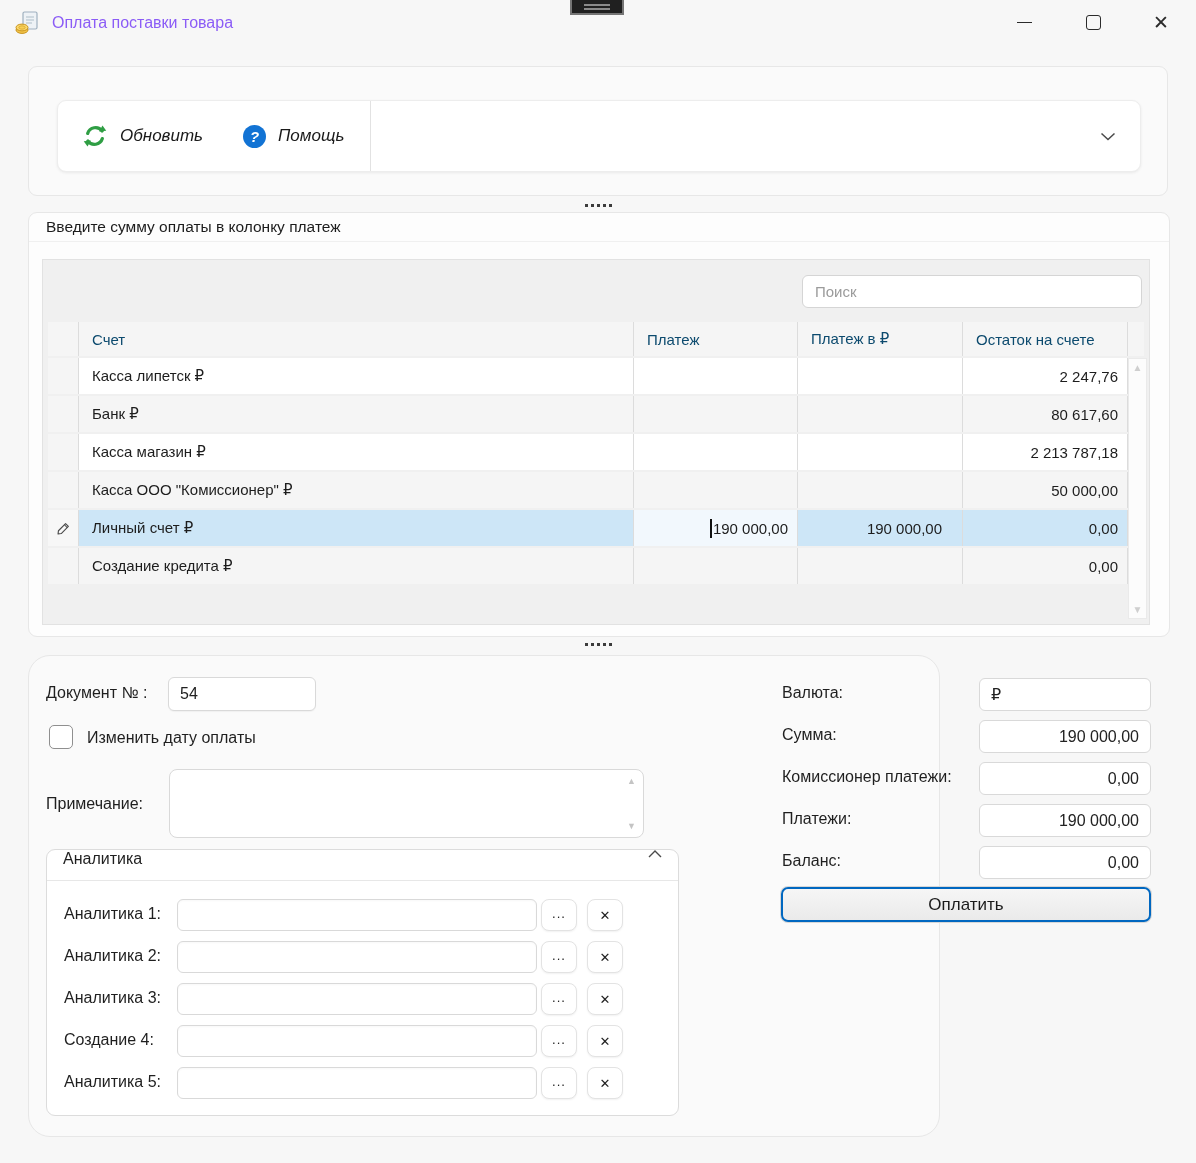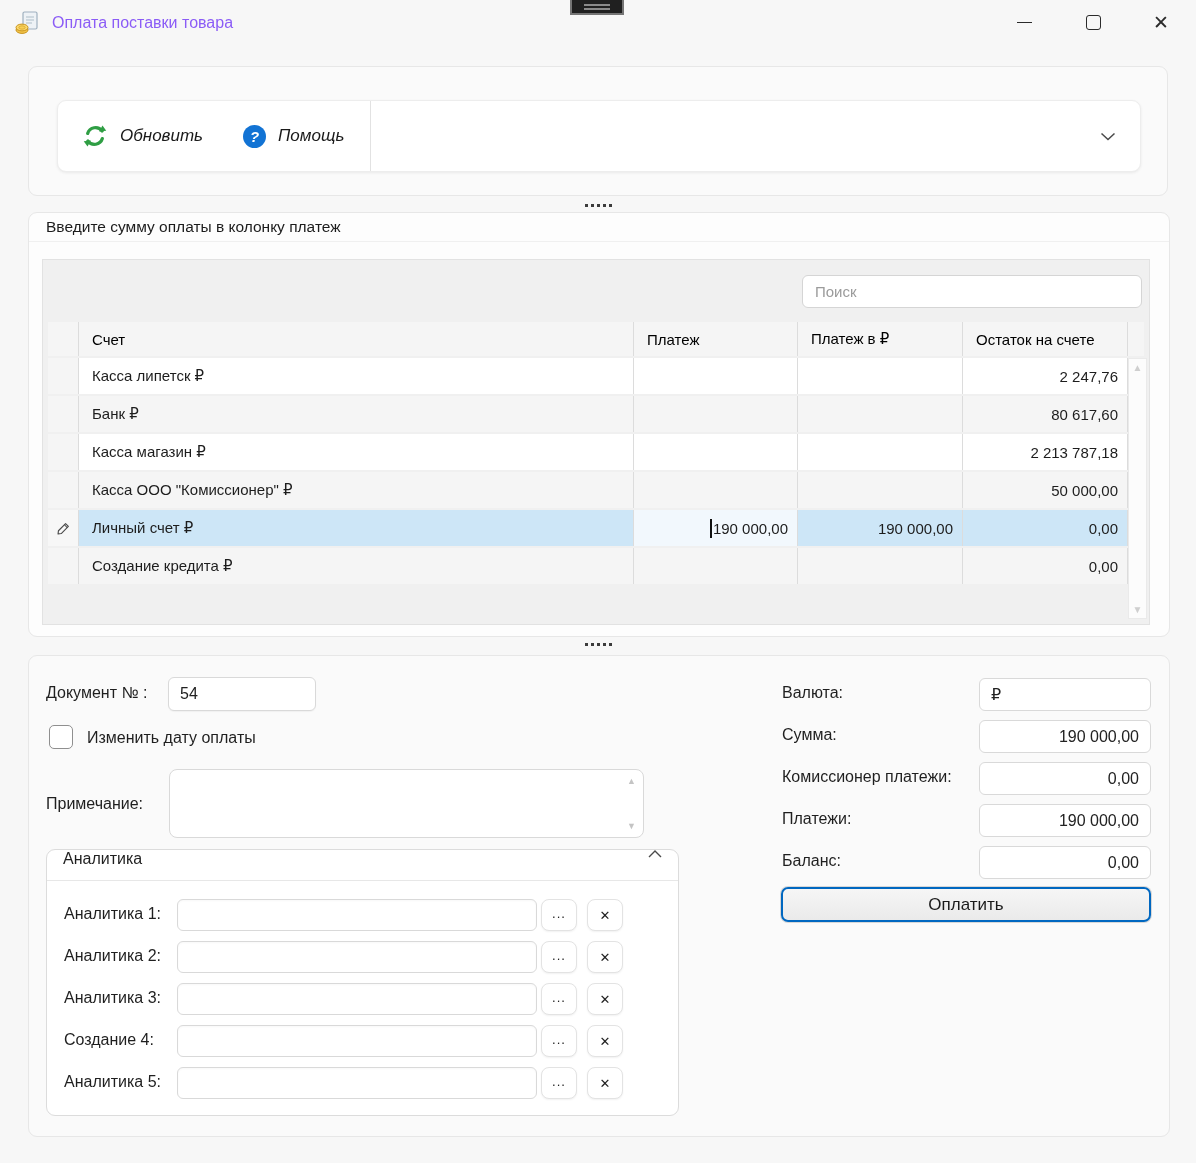--- a/index.html
+++ b/index.html
@@ -22,21 +22,21 @@
   .winbtn-min{left:1004px;font-size:18px;}
   .winbtn-min b{display:block;width:15px;height:0;border-top:1.6px solid #2b2b2b;}
   .winbtn-max{left:1073px;}
   .winbtn-max b{display:block;width:13px;height:13px;border:1.5px solid #2b2b2b;border-radius:3px;}
   .winbtn-close{left:1141px;font-size:19px;font-weight:300;}
 
   
   .panel{background:#fafafa;border:1px solid #e7e7e7;border-radius:9px;box-sizing:border-box;}
   .panel-top{left:28px;top:66px;width:1140px;height:130px;}
   .panel-mid{left:28px;top:212px;width:1142px;height:425px;background:#fdfdfd;}
-  .panel-bottom{left:28px;top:655px;width:1142px;height:482px;}
+  .panel-bottom{left:28px;top:655px;width:912px;height:482px;border-radius:22px;}
 
   
   .toolbar{left:28px;top:33px;width:1084px;height:72px;background:#fff;border:1px solid #ededed;border-radius:9px;
     box-shadow:0 1px 3px rgba(0,0,0,.07);display:flex;align-items:center;box-sizing:border-box;font-style:italic;}
   .tbtn{display:flex;align-items:center;gap:12px;padding:0 20px;height:100%;font-size:17px;color:#1a1a1a;cursor:pointer;}
   .tbtn:first-child{padding-left:24px;}
   .tb-divider{width:1px;height:100%;background:#e2e2e2;margin-left:6px;}
   .tb-chevron{margin-left:auto;margin-right:24px;display:flex;align-items:center;cursor:pointer;}
   .help-badge{width:23px;height:23px;border-radius:50%;background:#1273d4;color:#fff;font-size:15px;font-weight:bold;
     display:flex;align-items:center;justify-content:center;}
@@ -56,25 +56,25 @@
     border:1px solid #d5d5d5;border-radius:6px;background:#fff;padding:0 12px;font-size:15px;
     font-family:inherit;color:#222;outline:none;}
   .search-input::placeholder{color:#9b9b9b;}
   .grid{position:absolute;left:5px;top:62px;right:5px;}
   .grow{display:flex;height:36px;margin-bottom:2px;}
   .grow .cell{box-sizing:border-box;display:flex;align-items:center;border-right:1px solid #dcdcdc;
     background:#fff;font-size:15px;color:#1d1d1d;overflow:hidden;white-space:nowrap;}
   .grow .c-sel{width:31px;justify-content:center;background:#f5f5f5;}
   .grow .c-acc{width:555px;padding-left:13px;}
   .grow .c-pay{width:164px;justify-content:flex-end;padding-right:9px;}
-  .grow .c-rub{width:165px;justify-content:flex-end;padding-right:9px;}
+  .grow .c-rub{width:165px;justify-content:flex-end;padding-right:20px;}
   .grow .c-bal{width:165px;justify-content:flex-end;padding-right:9px;}
   .grow .c-fill{flex:1;border-right:none;}
   .grow.ghead{height:34px;}
-  .grow.ghead .cell{background:#f5f5f5;color:#000000;justify-content:flex-start;padding-left:13px;}
+  .grow.ghead .cell{background:#f5f5f5;color:#0c4a6e;justify-content:flex-start;padding-left:13px;}
   .grow.ghead .c-sel{padding-left:0;}
   .grow.alt .cell{background:#f5f5f5;}
   .grow.selected .cell{background:#cde6f7;}
   .grow.selected .c-sel{background:#f7f7f7;}
   .grow.selected .c-pay{background:#f2f8fd;}
   .caret{display:inline-block;width:2px;height:19px;background:#111;margin-right:1px;}
   .vscroll{position:absolute;top:98px;right:2px;bottom:5px;width:19px;background:#fcfcfc;border:1px solid #eaeaea;
     box-sizing:border-box;display:flex;flex-direction:column;justify-content:space-between;align-items:center;
     padding:3px 0;font-size:10px;color:#cfcfcf;}
 

